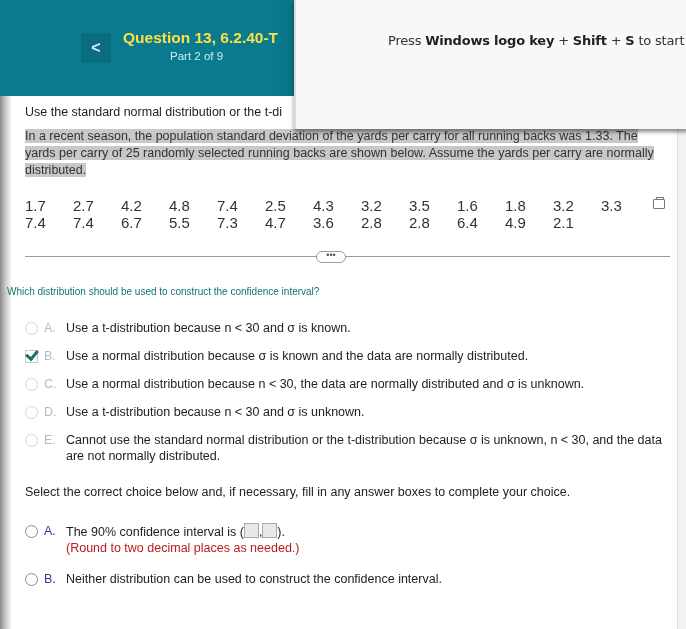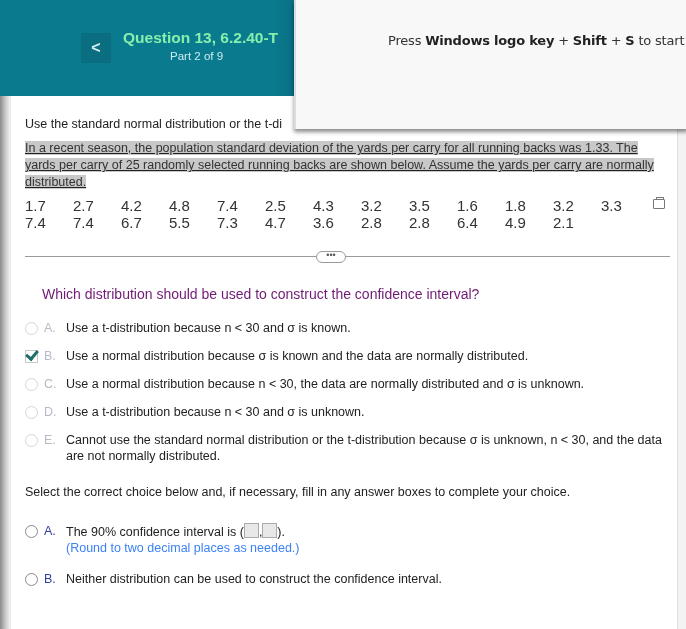--- a/index.html
+++ b/index.html
@@ -29,47 +29,47 @@
       position: absolute; left: 270px; top: 0; width: 26px; height: 96px;
       background: linear-gradient(to right, #0a7b8f, #0a6f82);
     }
     .back-btn {
       position: absolute; left: 81px; top: 33px; width: 30px; height: 30px;
       background: #0b6d80; color: #d7f1f5; font-size: 16px; font-weight: bold;
       display: flex; align-items: center; justify-content: center; cursor: pointer;
     }
     .q-title {
       position: absolute; left: 123px; top: 29px;
-      color: #86efac; font-size: 15.5px; font-weight: bold; white-space: nowrap;
+      color: #fde047; font-size: 15.5px; font-weight: bold; white-space: nowrap;
     }
     .q-part {
       position: absolute; left: 170px; top: 50px;
       color: #cdebf0; font-size: 11.5px; white-space: nowrap;
     }
     .overlay {
       position: absolute; left: 294px; top: 0; width: 392px; height: 129px;
       background: #f8f8f8; border-left: 2px solid #dcdcdc;
       box-shadow: 0 3px 4px rgba(0,0,0,0.45);
       z-index: 5;
     }
     .overlay-text {
       position: absolute; left: 92px; top: 33px; font-size: 13px; color: #333;
       font-family: "DejaVu Sans", sans-serif; white-space: nowrap; letter-spacing: -0.2px;
     }
     .overlay-text b { color: #222; text-align: center; }
     .content {
       position: absolute; left: 25px; top: 104px; width: 645px;
-      font-size: 12.5px; line-height: 16px; color: #222; margin-top: 12px;
+      font-size: 12.5px; line-height: 16px; color: #222;
     }
     .intro { margin: 0; }
     .highlight-block {
       margin-top: 8px; background: #c8c8c8; color: #333;
       display: inline; line-height: 17px;
     }
-    .para-hl { margin: 0; margin-top: 8px; width: 645px; text-decoration: underline; }
+    .para-hl { margin: 0; margin-top: 8px; width: 645px; }
     .data-table {
       position: absolute; left: 25px; top: 197px; border-collapse: collapse;
       font-size: 15px; color: #333;
     }
     .data-table td { padding: 0; height: 15px; width: 48px; text-align: left; }
     .copy-icon {
       position: absolute; left: 653px; top: 199px; width: 10px; height: 8px;
       border: 1px solid #777; border-radius: 1px; cursor: pointer;
     }
     .copy-icon::after {
@@ -78,21 +78,21 @@
     }
     .divider {
       position: absolute; left: 25px; top: 256px; width: 645px; height: 1px; background: #9a9a9a;
     }
     .more-btn {
       position: absolute; left: 316px; top: 251px; width: 28px; height: 10px;
       border: 1px solid #9a9a9a; border-radius: 6px; background: #fff;
       font-size: 9px; line-height: 7px; text-align: center; color: #555; cursor: pointer;
     }
     .question {
-      position: absolute; left: 42px; top: 286px; font-size: 14px; color: #701a75;
+      position: absolute; left: 7px; top: 286px; font-size: 10px; color: #0f766e;
     }
     .options { position: absolute; left: 25px; top: 320px; width: 645px; }
     .opt {
       position: absolute; left: 0; font-size: 12.5px; line-height: 16px; color: #222;
       display: flex; align-items: flex-start; width: 645px;
     }
     .radio {
       width: 11px; height: 11px; border: 1px solid #c9c9c9; border-radius: 50%;
       margin-top: 2px; flex: none; cursor: pointer; background: #fff;
     }
@@ -114,21 +114,21 @@
     .options2 { position: absolute; left: 25px; top: 523px; width: 645px; }
     .letter2 { width: 22px; padding-left: 6px; color: #2d3f9a; flex: none; }
     .radio2 {
       width: 11px; height: 11px; border: 1px solid #8a8a8a; border-radius: 50%;
       margin-top: 2px; flex: none; cursor: pointer; background: #fff;
     }
     .ans-box {
       display: inline-block; width: 13px; height: 13px; border: 1px solid #aaa;
       background: #e8e8e8; vertical-align: -2px; cursor: text;
     }
-    .round-note { color: #3b82f6; }
+    .round-note { color: #b91c1c; }
   </style>
 </head>
 <body>
 
 <div class="left-edge"></div>
 <div class="left-edge-inner"></div>
 <div class="right-edge"></div>
 
 <div class="header">
   <div class="header-shade"></div>

